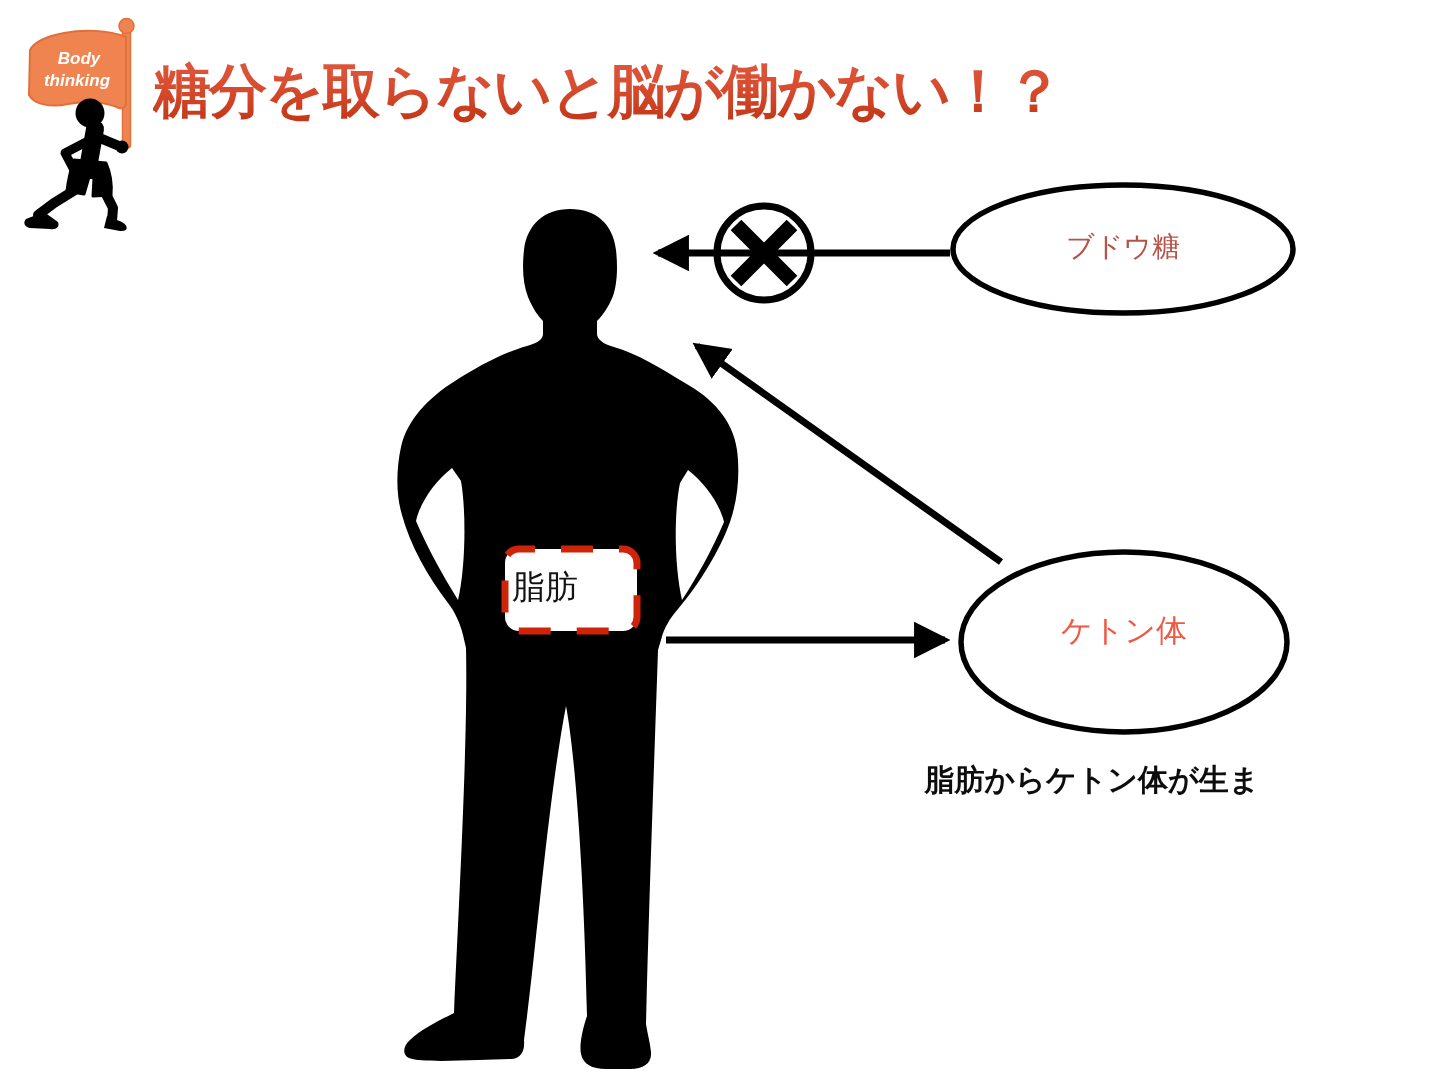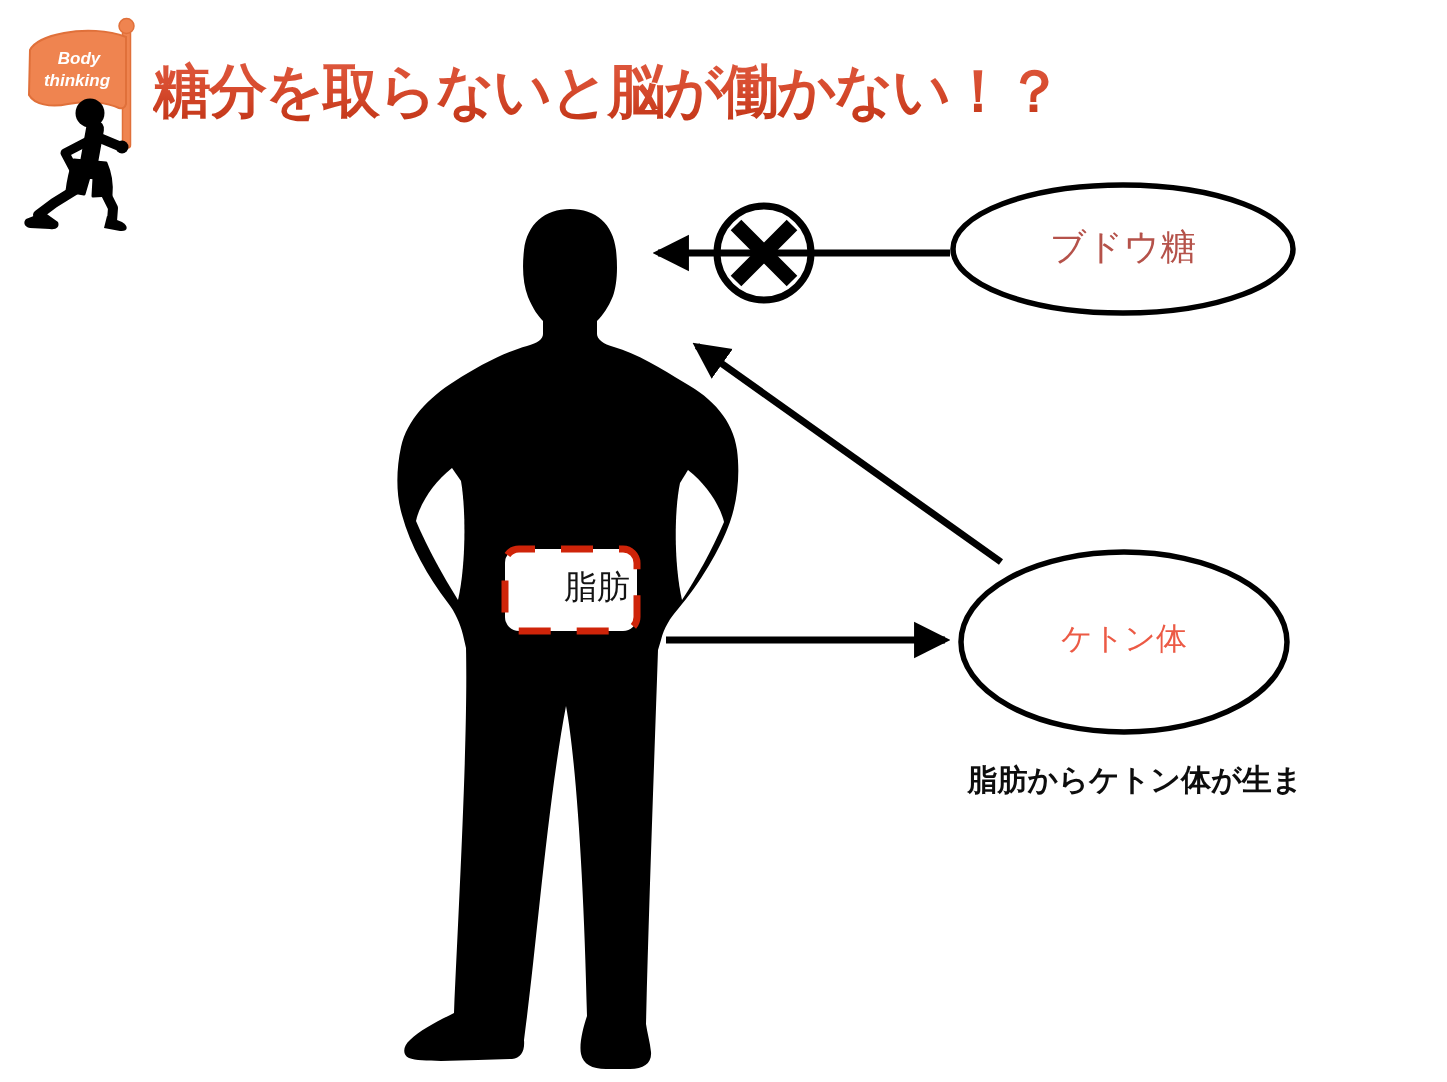--- a/index.html
+++ b/index.html
@@ -17,30 +17,30 @@
   }
   @supports ((-webkit-background-clip:text) or (background-clip:text)){
     .page-title{
       background:linear-gradient(180deg,#e2604a 0%,#d84d30 45%,#b52708 100%);
       -webkit-background-clip:text;background-clip:text;
       color:transparent;
     }
   }
   .bubble-label{
     position:absolute;width:300px;text-align:center;
-    font-size:36px;line-height:40px;font-weight:400;
+    font-size:28px;line-height:40px;font-weight:400;
   }
   .glucose-label{left:973px;top:227px;color:#b5524a;}
-  .ketone-label{left:974px;top:611px;color:#ec5a45;font-size:31px;margin-top:8px;}
+  .ketone-label{left:974px;top:611px;color:#ec5a45;font-size:31px;}
   .fat-label{
-    position:absolute;left:532px;top:566px;width:130px;text-align:center;
+    position:absolute;left:480px;top:566px;width:130px;text-align:center;
     font-size:33px;line-height:42px;color:#141414;
   }
   .caption{
-    position:absolute;left:954px;top:757px;width:362px;text-align:center;
+    position:absolute;left:911px;top:757px;width:362px;text-align:center;
     font-size:30px;line-height:45px;font-weight:700;color:#0d0d0d;
   }
   .flag-text{fill:#ffffff;font-style:italic;font-weight:600;font-size:17px;
     font-family:"Liberation Sans","DejaVu Sans",sans-serif;}
 </style>
 </head>
 <body>
 
 <div class="stage">
 

